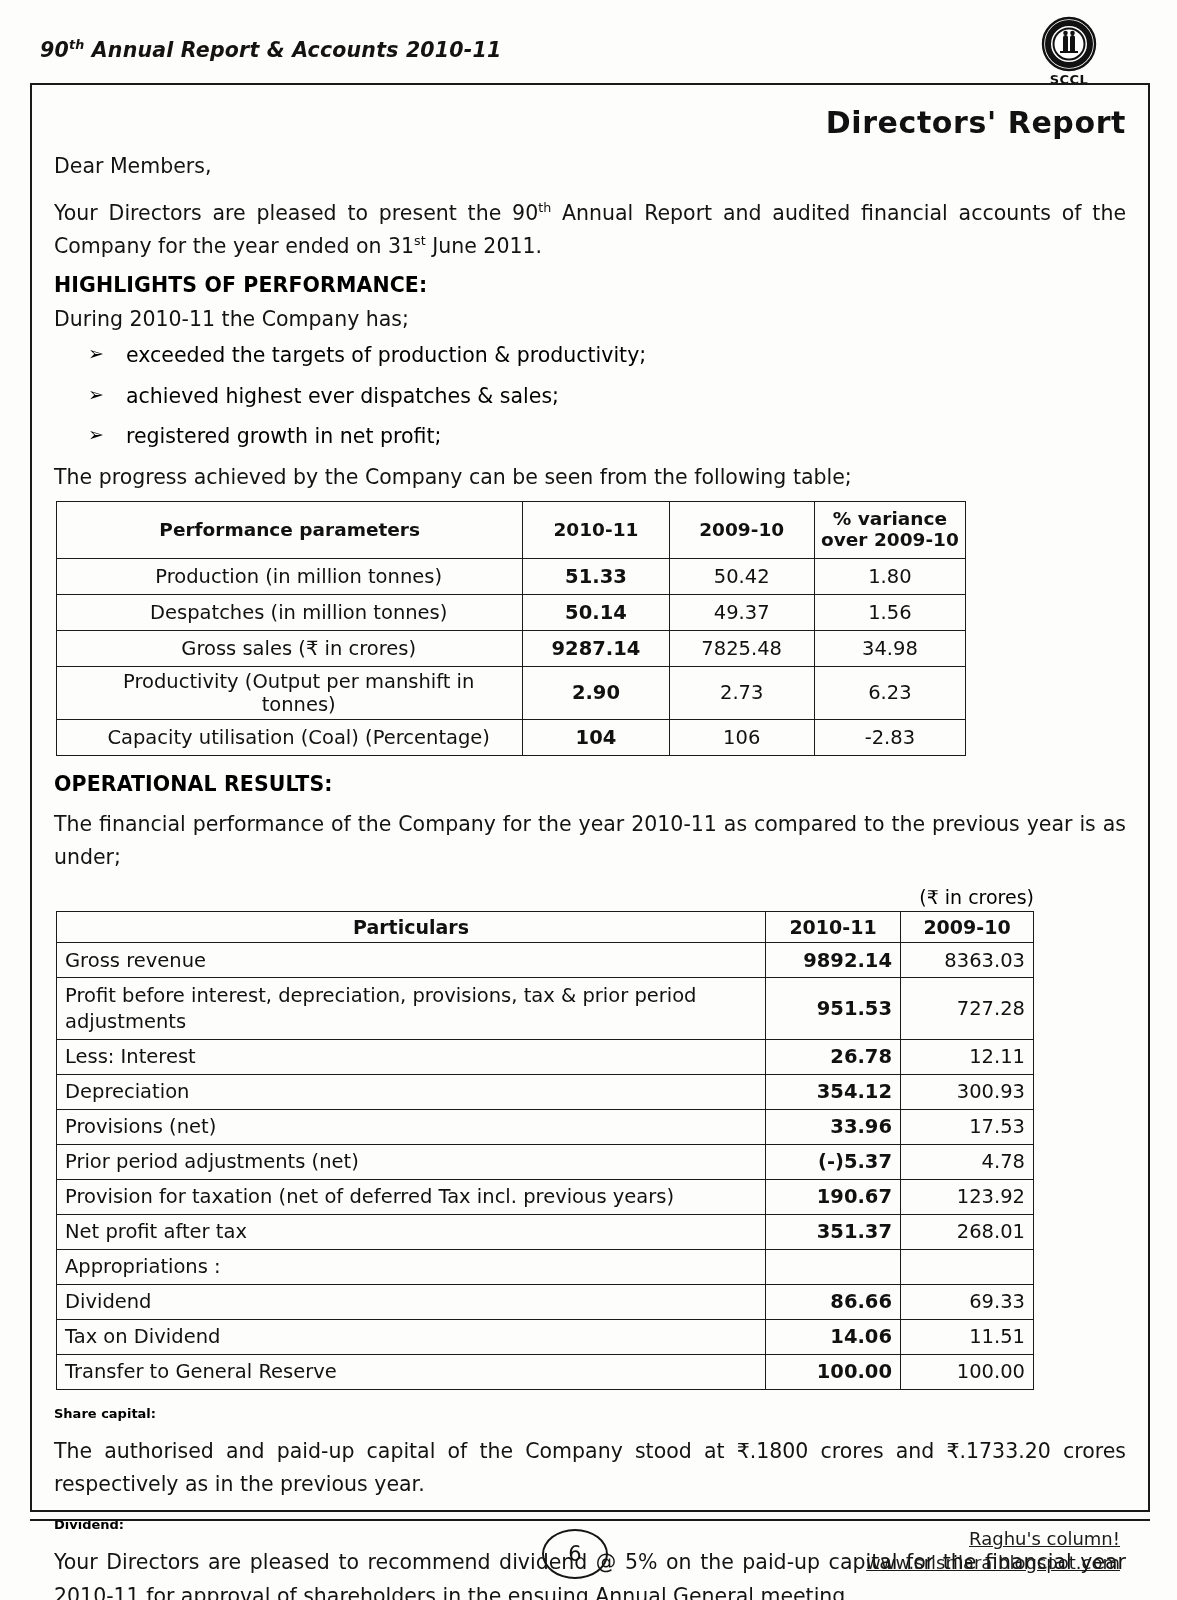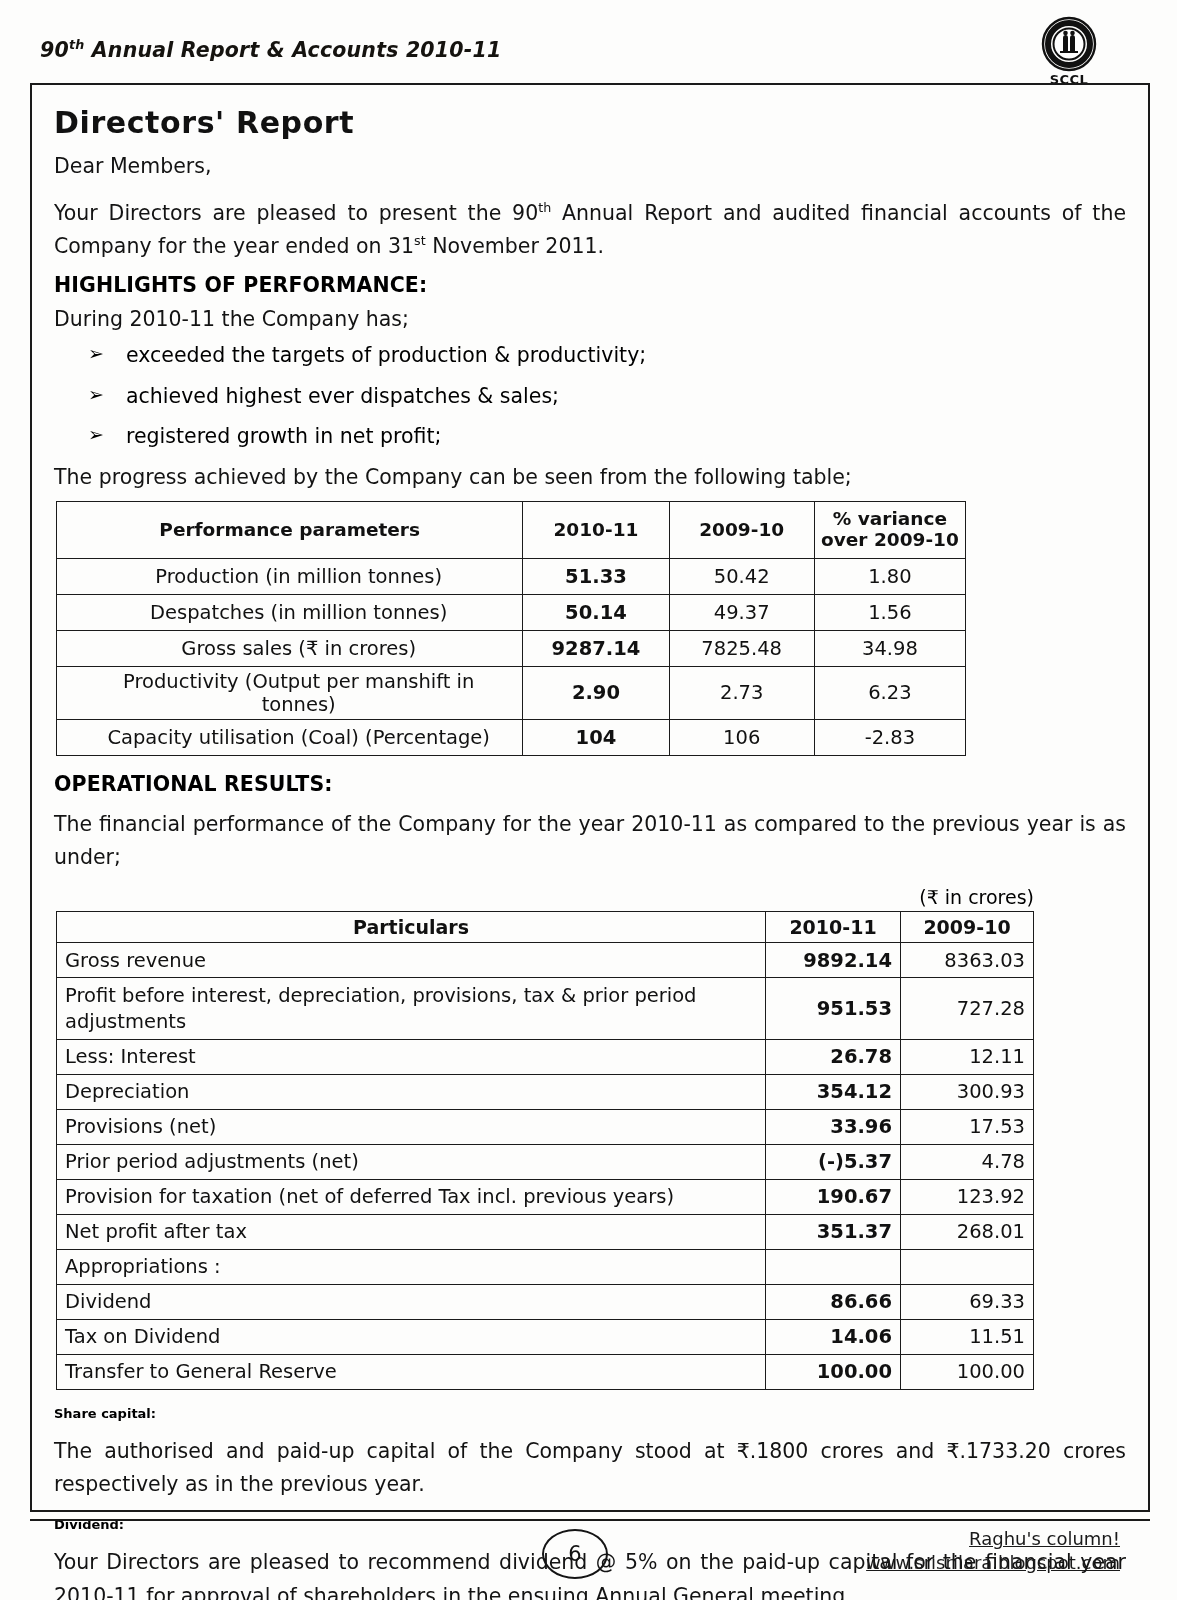--- a/index.html
+++ b/index.html
@@ -57,21 +57,21 @@
     left: 30px;
     top: 83px;
     width: 1120px;
     height: 1429px;
     border: 2.2px solid #1a1a1a;
     box-sizing: border-box;
     padding: 14px 22px 0 22px;
   }
 
   .doc-title {
-    text-align: left;
+    text-align: right;
     font-family: "DejaVu Sans", "Liberation Sans", sans-serif;
     font-weight: bold;
     font-size: 30px;
     letter-spacing: 0.6px;
     margin: 6px 0 16px 0;
     color: #111;
   }
 
   p.para {
     font-size: 20.5px;
@@ -239,21 +239,21 @@
     </svg>
   </div>
 
   <div class="content-box">
 
     <div class="doc-title">Directors' Report</div>
 
     <p class="para salutation">Dear Members,</p>
 
     <p class="para justify">
-      <span>Your Directors are pleased to present the 90</span><sup class="ord">th</sup><span> Annual Report and audited financial accounts of the Company for the year ended on 31</span><sup class="ord">st</sup><span> November 2011.</span>
+      <span>Your Directors are pleased to present the 90</span><sup class="ord">th</sup><span> Annual Report and audited financial accounts of the Company for the year ended on 31</span><sup class="ord">st</sup><span> June 2011.</span>
     </p>
 
     <div class="section-head">HIGHLIGHTS OF PERFORMANCE:</div>
 
     <p class="para" style="margin-bottom:16px;">During 2010-11 the Company has;</p>
 
     <ul class="bullets">
       <li>
         <span class="arrow">➢</span>
         <span>exceeded the targets of production &amp; productivity;</span>

